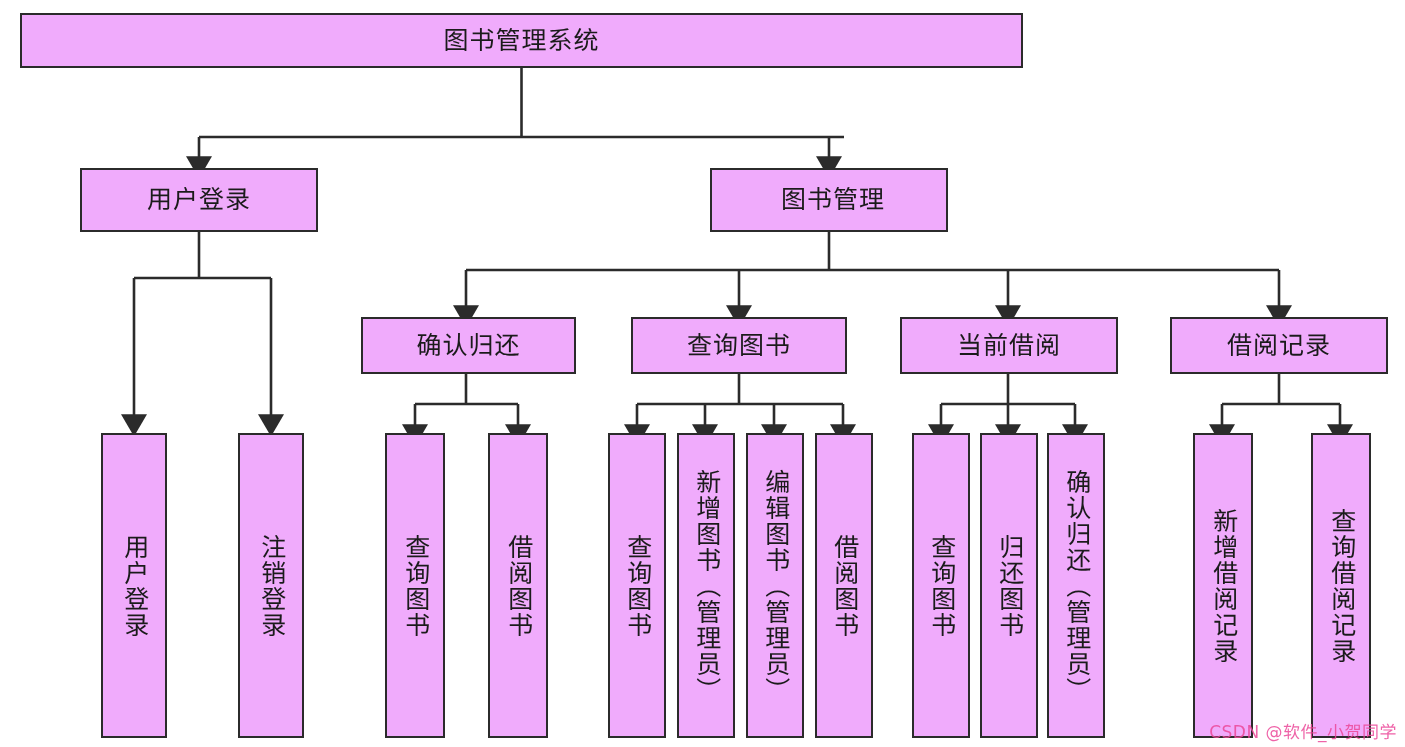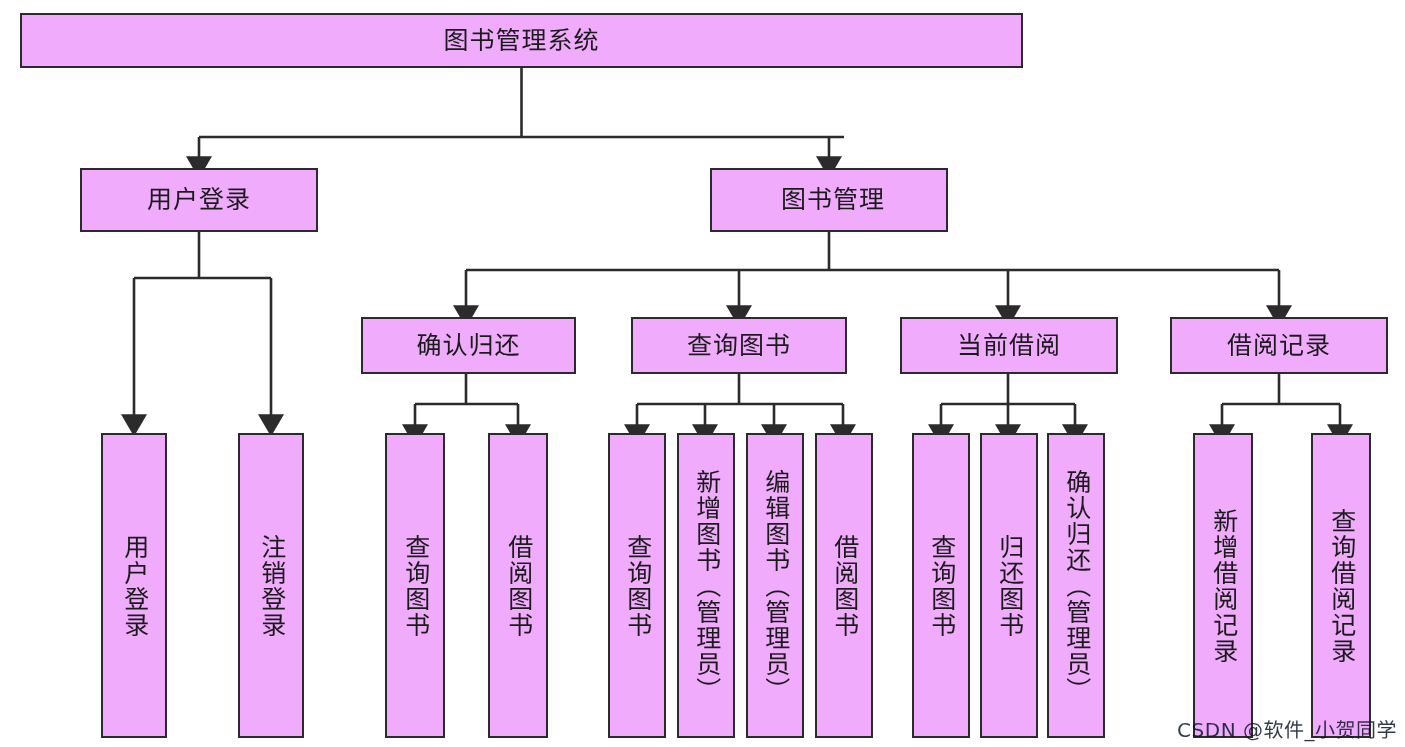--- a/index.html
+++ b/index.html
@@ -55,22 +55,22 @@
     white-space: nowrap;
   }
   .node.vert .label {
     writing-mode: vertical-rl;
     text-orientation: upright;
   }
   #watermark {
     position: absolute;
     right: 8px;
     bottom: 4px;
-    font-size: 20px;
-    color: #0f172a;
+    font-size: 17px;
+    color: #ec4899;
     letter-spacing: 0.5px;
     z-index: 5;
     white-space: nowrap;
     opacity: 0.85;
   }
 </style>
 </head>
 <body>
 
 <div id="diagram-root">

